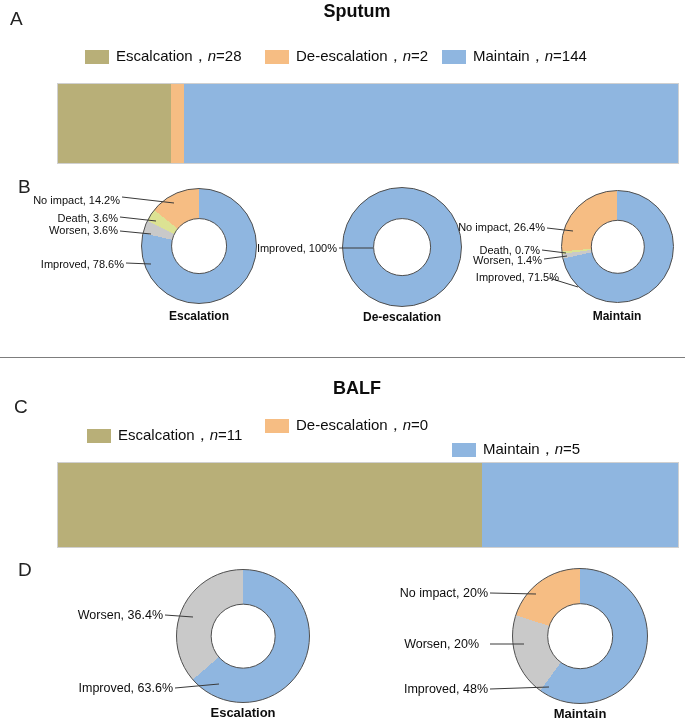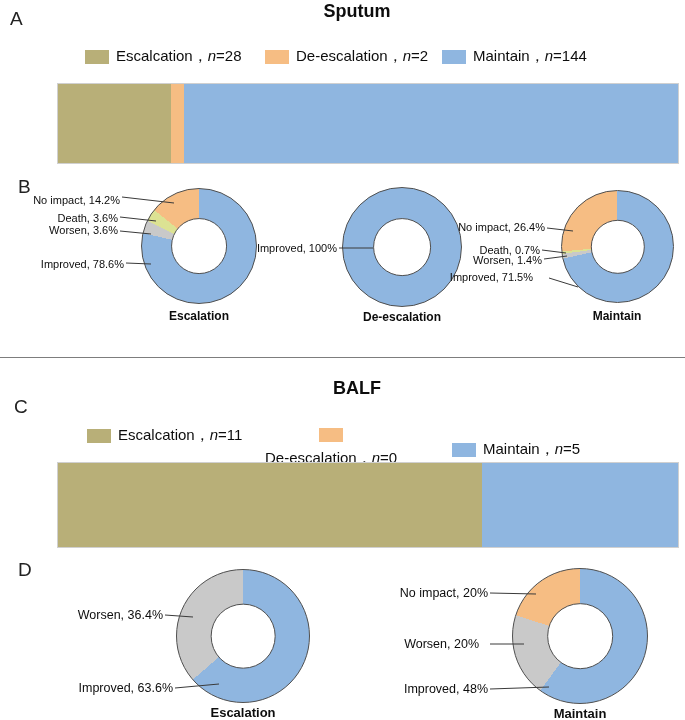--- a/index.html
+++ b/index.html
@@ -69,33 +69,33 @@
   </div>
   <div class="slice-label b-label" style="right:348px;top:242px;">Improved, 100%</div>
   <div class="donut-title b-title" style="left:402px;top:310px;">De-escalation</div>
 
   <div class="donut" style="left: 561px; top: 190px; width: 113px; height: 113px; background: conic-gradient(rgb(143, 182, 224) 0deg, rgb(143, 182, 224) 257.4deg, rgb(201, 201, 201) 257.4deg, rgb(201, 201, 201) 262.44deg, rgb(220, 226, 147) 262.44deg, rgb(220, 226, 147) 264.96deg, rgb(246, 189, 131) 264.96deg, rgb(246, 189, 131) 360deg);">
     <div class="hole"></div>
   </div>
   <div class="slice-label b-label" style="right:140px;top:221px;">No impact, 26.4%</div>
   <div class="slice-label b-label" style="right:145px;top:244px;">Death, 0.7%</div>
   <div class="slice-label b-label" style="right:143px;top:254px;">Worsen, 1.4%</div>
-  <div class="slice-label b-label" style="right:152px;top:271px;">Improved, 71.5%</div>
+  <div class="slice-label b-label" style="right:126px;top:271px;">Improved, 71.5%</div>
   <div class="donut-title b-title" style="left:617px;top:309px;">Maintain</div>
 
   <div class="divider" style="top:357px;"></div>
 
   <div class="section-title" style="left:357px;top:378px;">BALF</div>
   <div class="panel-letter" style="left:14px;top:396px;">C</div>
 
   <div class="legend-item" style="left:87px;top:426px;">
     <span class="swatch" style="background: rgb(184, 175, 120);"></span>
     <span class="legend-text"><span>Escalcation</span><span>，</span><i>n</i><span>=11</span></span>
   </div>
-  <div class="legend-item" style="left:265px;top:428px;flex-direction:column;">
+  <div class="legend-item" style="left:265px;top:416px;">
     <span class="swatch" style="background: rgb(246, 189, 131);"></span>
     <span class="legend-text"><span>De-escalation</span><span>，</span><i>n</i><span>=0</span></span>
   </div>
   <div class="legend-item" style="left:452px;top:426px;margin-top:14px;">
     <span class="swatch" style="background: rgb(143, 182, 224);"></span>
     <span class="legend-text"><span>Maintain</span><span>，</span><i>n</i><span>=5</span></span>
   </div>
 
   <div class="stacked-bar" style="left:57px;top:462px;width:620px;height:84px;">
       <div class="bar-seg" style="width: 68.4%; background: rgb(184, 175, 120);"></div>

